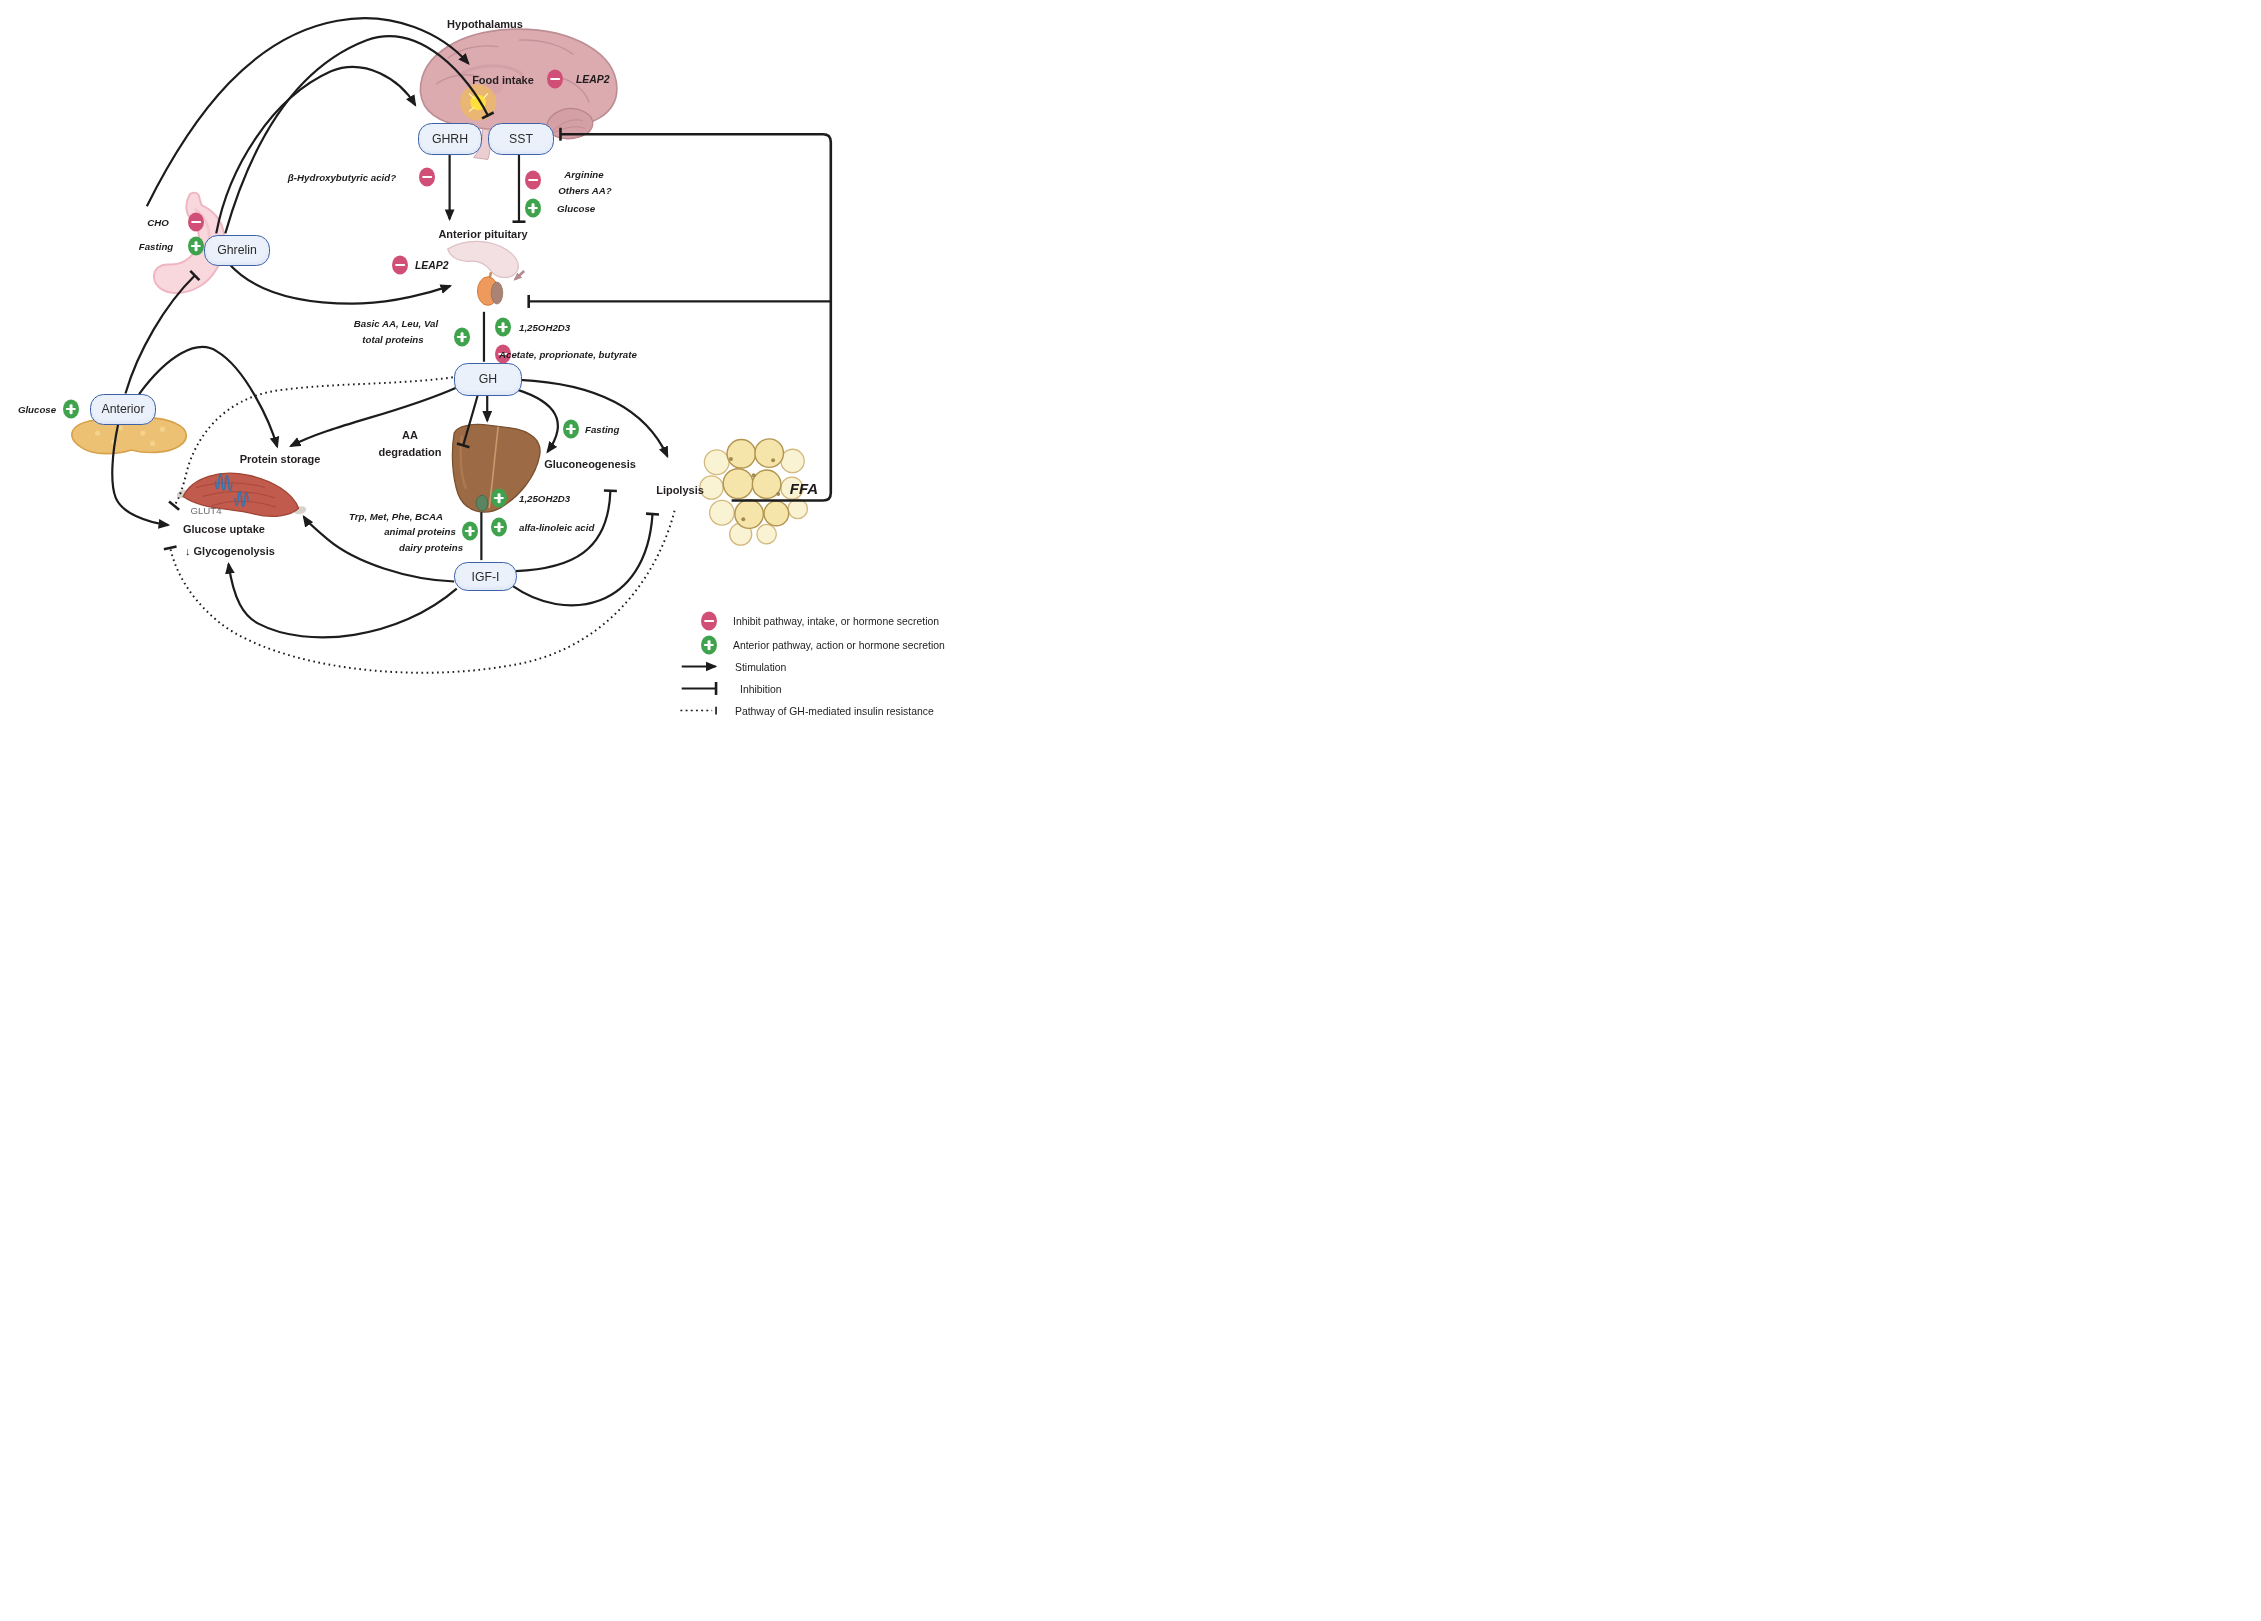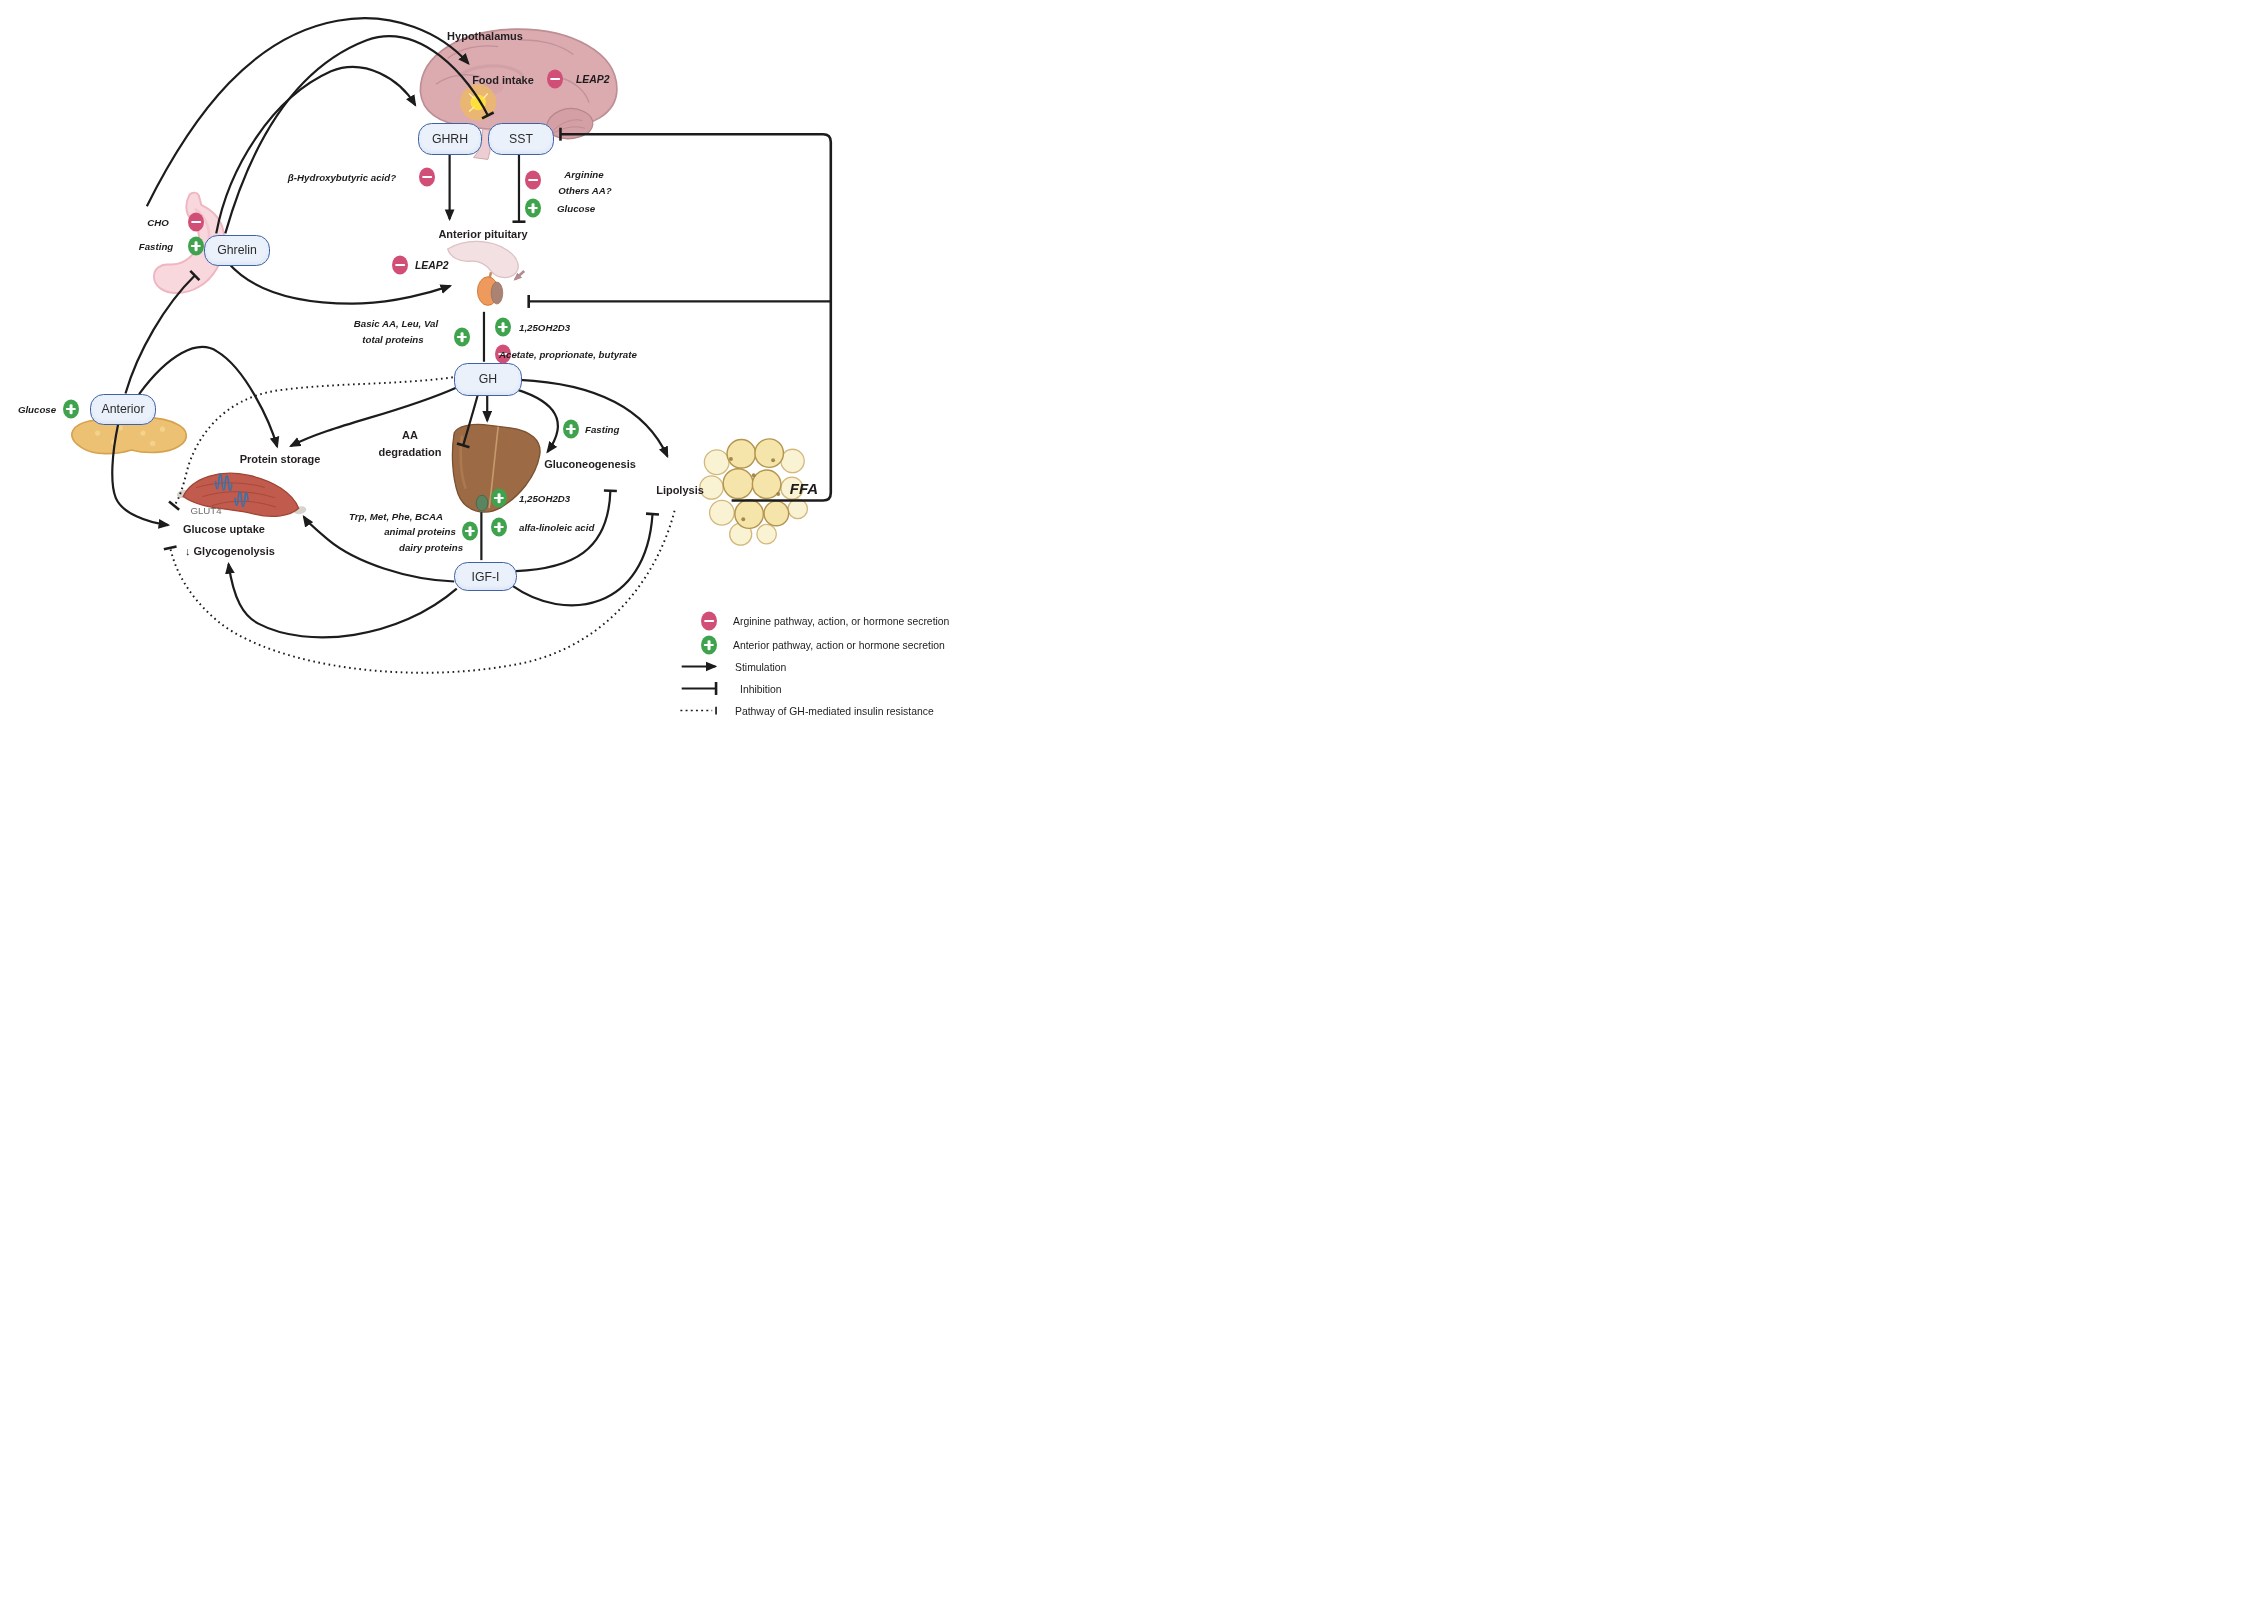--- a/index.html
+++ b/index.html
@@ -186,21 +186,21 @@
   <div class="pill" style="left:90px;top:394px;width:64px;height:28.5px">
       <span>Anterior</span>
     </div>
   <div class="pill" style="left:454px;top:363px;width:66px;height:30.5px">
       <span>GH</span>
     </div>
   <div class="pill" style="left:454px;top:562px;width:61px;height:27px">
       <span>IGF-I</span>
     </div>
 
-  <div class="abs ctr lbl" style="left:485px;top:36px">Hypothalamus</div>
+  <div class="abs ctr lbl" style="left:485px;top:24px">Hypothalamus</div>
   <div class="abs ctr lbl" style="left:503px;top:80px">Food intake</div>
   <div class="abs ctr lbl" style="left:483px;top:234px">Anterior pituitary</div>
   <div class="abs ctr lbl" style="left:280px;top:459px">Protein storage</div>
   <div class="abs ctr gray" style="left:206px;top:510px">GLUT4</div>
   <div class="abs ctr lbl" style="left:410px;top:435px">AA</div>
   <div class="abs ctr lbl" style="left:410px;top:452px">degradation</div>
   <div class="abs ctr lbl" style="left:590px;top:464px">Gluconeogenesis</div>
   <div class="abs ctr lbl" style="left:680px;top:490px">Lipolysis</div>
   <div class="abs ctr ann" style="left:804px;top:488px;font-size:15px">FFA</div>
   <div class="abs la lbl" style="left:183px;top:529px">Glucose uptake</div>
@@ -246,21 +246,21 @@
   <span class="badge plus" style="left:499px;top:527px"></span>
   <div class="abs la ann" style="left:519px;top:527px">alfa-linoleic acid</div>
 
   <div class="abs ctr ann" style="left:396px;top:516px">Trp, Met, Phe, BCAA</div>
   <div class="abs ctr ann" style="left:420px;top:531px">animal proteins</div>
   <div class="abs ctr ann" style="left:431px;top:547px">dairy proteins</div>
   <span class="badge plus" style="left:470px;top:531px"></span>
 
   <div>
     <span class="badge minus" style="left:709px;top:621px"></span>
-    <div class="abs la legend-label" style="left:733px;top:621px">Arginine pathway, action, or hormone secretion</div>
+    <div class="abs la legend-label" style="left:733px;top:621px">Inhibit pathway, intake, or hormone secretion</div>
     <span class="badge plus" style="left:709px;top:645px"></span>
     <div class="abs la legend-label" style="left:733px;top:645px">Anterior pathway, action or hormone secretion</div>
     <div class="abs la legend-label" style="left:735px;top:667px">Stimulation</div>
     <div class="abs la legend-label" style="left:740px;top:689px">Inhibition</div>
     <div class="abs la legend-label" style="left:735px;top:711px">Pathway of GH-mediated insulin resistance</div>
   </div>
 
 </div>
 
 

